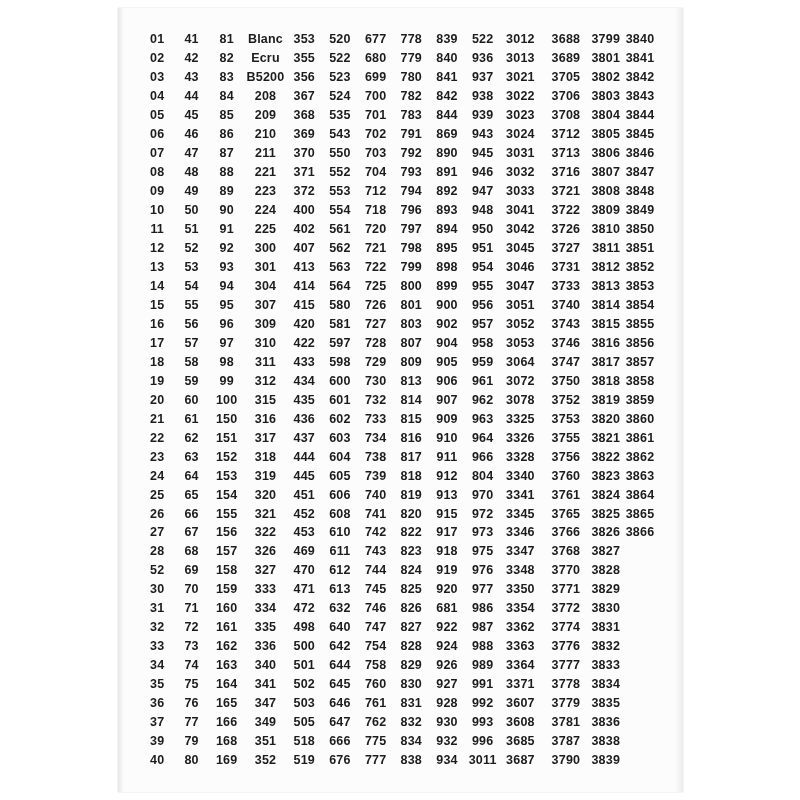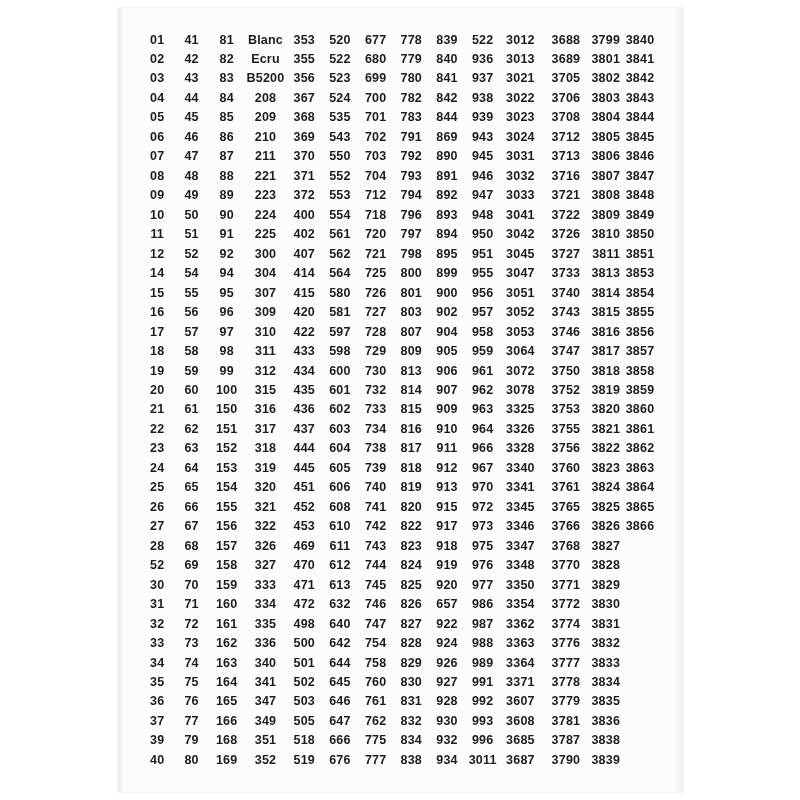--- a/index.html
+++ b/index.html
@@ -276,20 +276,36 @@
               <td class="c6">721</td>
               <td class="c7">798</td>
               <td class="c8">895</td>
               <td class="c9">951</td>
               <td class="c10">3045</td>
               <td class="c11">3727</td>
               <td class="c12">3811</td>
               <td class="c13">3851</td>
             </tr>
             <tr>
+              <td class="c0">13</td>
+              <td class="c1">53</td>
+              <td class="c2">93</td>
+              <td class="c3">301</td>
+              <td class="c4">413</td>
+              <td class="c5">563</td>
+              <td class="c6">722</td>
+              <td class="c7">799</td>
+              <td class="c8">898</td>
+              <td class="c9">954</td>
+              <td class="c10">3046</td>
+              <td class="c11">3731</td>
+              <td class="c12">3812</td>
+              <td class="c13">3852</td>
+            </tr>
+            <tr>
               <td class="c0">14</td>
               <td class="c1">54</td>
               <td class="c2">94</td>
               <td class="c3">304</td>
               <td class="c4">414</td>
               <td class="c5">564</td>
               <td class="c6">725</td>
               <td class="c7">800</td>
               <td class="c8">899</td>
               <td class="c9">955</td>
@@ -445,21 +461,21 @@
             <tr>
               <td class="c0">24</td>
               <td class="c1">64</td>
               <td class="c2">153</td>
               <td class="c3">319</td>
               <td class="c4">445</td>
               <td class="c5">605</td>
               <td class="c6">739</td>
               <td class="c7">818</td>
               <td class="c8">912</td>
-              <td class="c9">967</td>
+              <td class="c9">804</td>
               <td class="c10">3340</td>
               <td class="c11">3760</td>
               <td class="c12">3823</td>
               <td class="c13">3863</td>
             </tr>
             <tr>
               <td class="c0">25</td>
               <td class="c1">65</td>
               <td class="c2">154</td>
               <td class="c3">320</td>
@@ -556,21 +572,21 @@
             </tr>
             <tr>
               <td class="c0">31</td>
               <td class="c1">71</td>
               <td class="c2">160</td>
               <td class="c3">334</td>
               <td class="c4">472</td>
               <td class="c5">632</td>
               <td class="c6">746</td>
               <td class="c7">826</td>
-              <td class="c8">657</td>
+              <td class="c8">681</td>
               <td class="c9">986</td>
               <td class="c10">3354</td>
               <td class="c11">3772</td>
               <td class="c12">3830</td>
               <td class="c13 empty"></td>
             </tr>
             <tr>
               <td class="c0">32</td>
               <td class="c1">72</td>
               <td class="c2">161</td>

